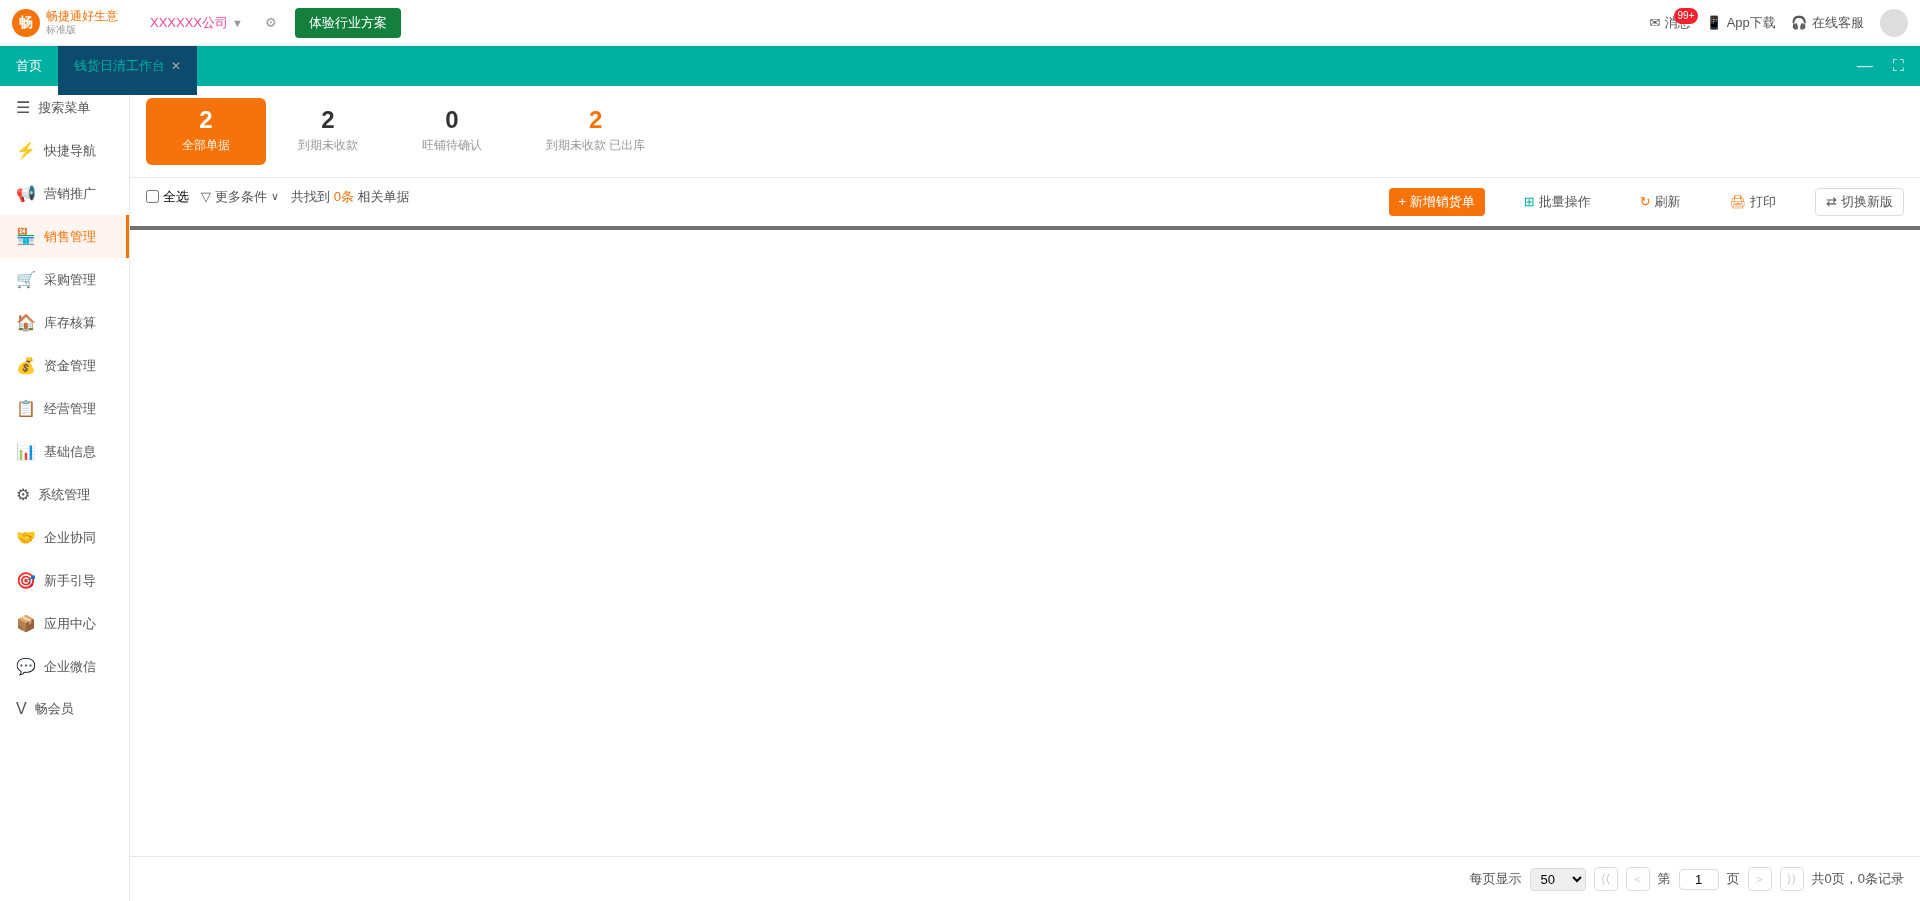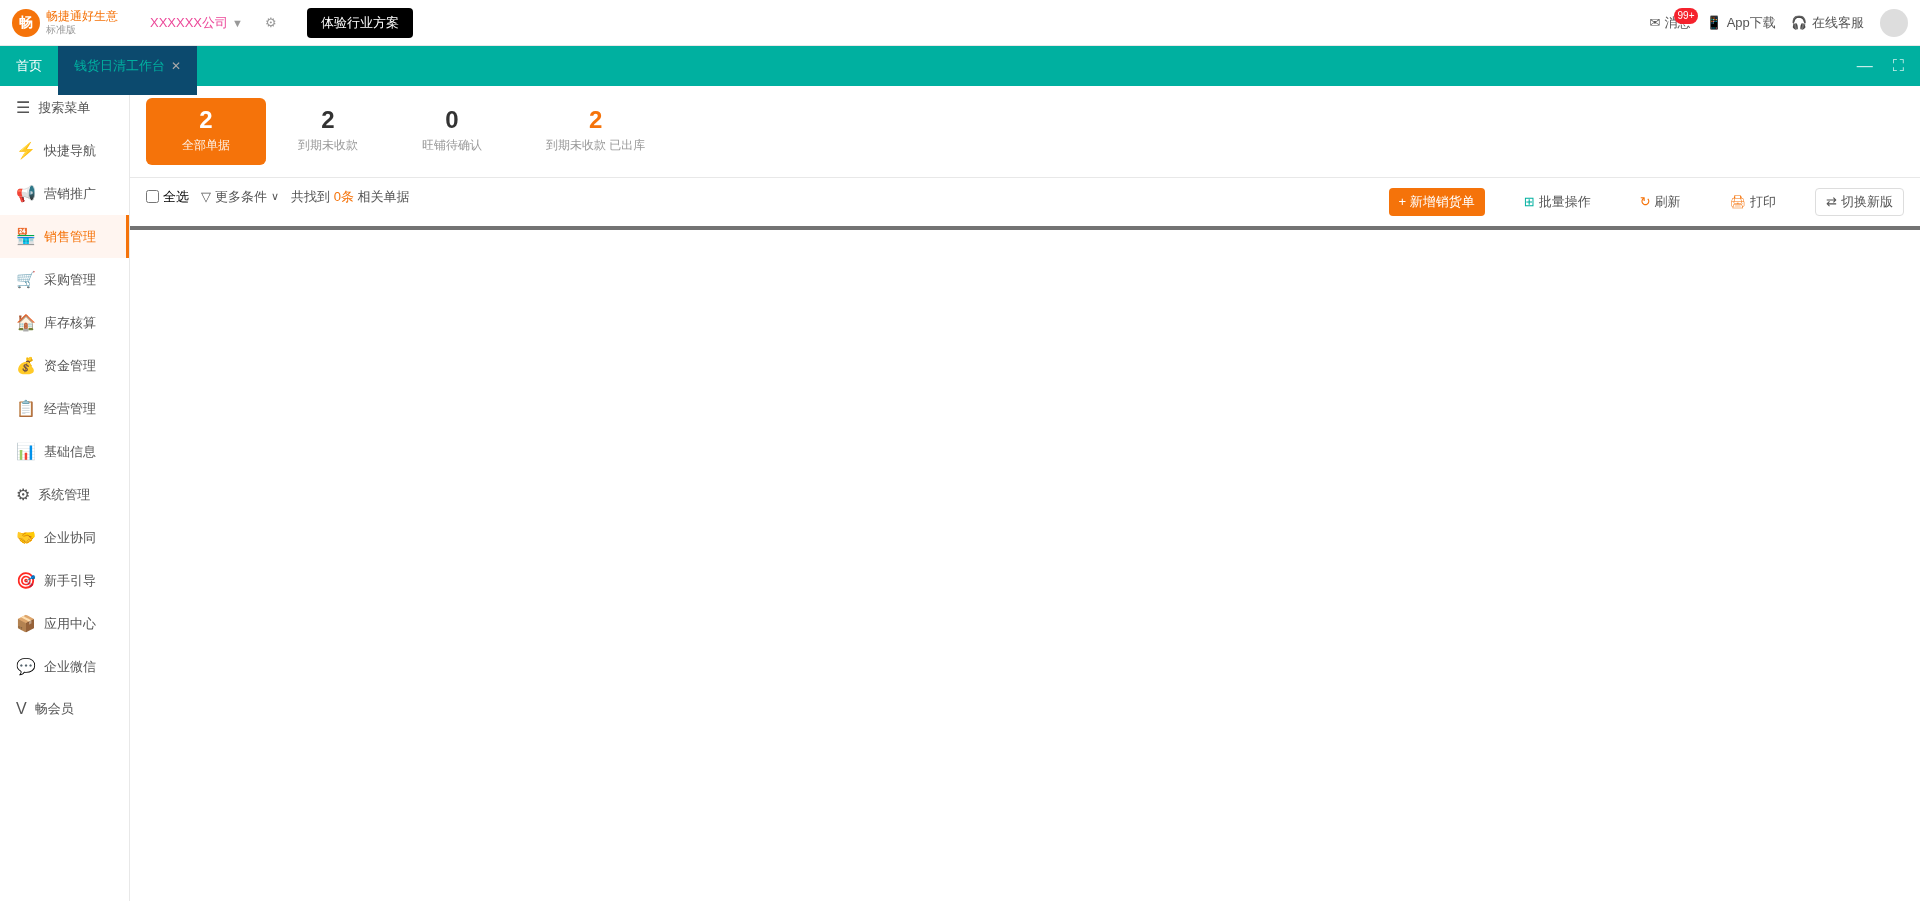--- a/index.html
+++ b/index.html
@@ -51,28 +51,28 @@
       border-radius: 4px;
     }
     .company-name { font-size: 13px; color: #ec4899; }
     .settings-icon {
       width: 28px; height: 28px;
       display: flex; align-items: center; justify-content: center;
       cursor: pointer; color: #999;
       margin-left: 6px;
     }
     .trial-btn {
-      background: #000000;
+      background: #15803d;
       color: #fff;
       border: none;
       border-radius: 4px;
       padding: 6px 14px;
       cursor: pointer;
       font-size: 13px;
-      margin-left: 22px;
+      margin-left: 10px;
     }
     .header-right {
       margin-left: auto;
       display: flex;
       align-items: center;
       gap: 16px;
     }
     .header-icon-btn {
       display: flex;
       align-items: center;
@@ -493,13 +493,29 @@
         <span>⇄</span>
         <span>切换新版</span>
       </button>
     </div>
   </div>
 
   <div class="table-area">
     <div class="empty-area"></div>
   </div>
 
+  <div class="pagination-bar">
+    <span>每页显示</span>
+    <select class="page-size-select">
+      <option>50</option>
+      <option>100</option>
+      <option>200</option>
+    </select>
+    <button class="page-btn disabled">⟨⟨</button>
+    <button class="page-btn disabled">＜</button>
+    <span>第</span>
+    <input class="page-input" type="text" value="1" style="">
+    <span>页</span>
+    <button class="page-btn disabled">＞</button>
+    <button class="page-btn disabled">⟩⟩</button>
+    <span>共0页，0条记录</span>
+  </div>
 </div>
 
 </body></html>

